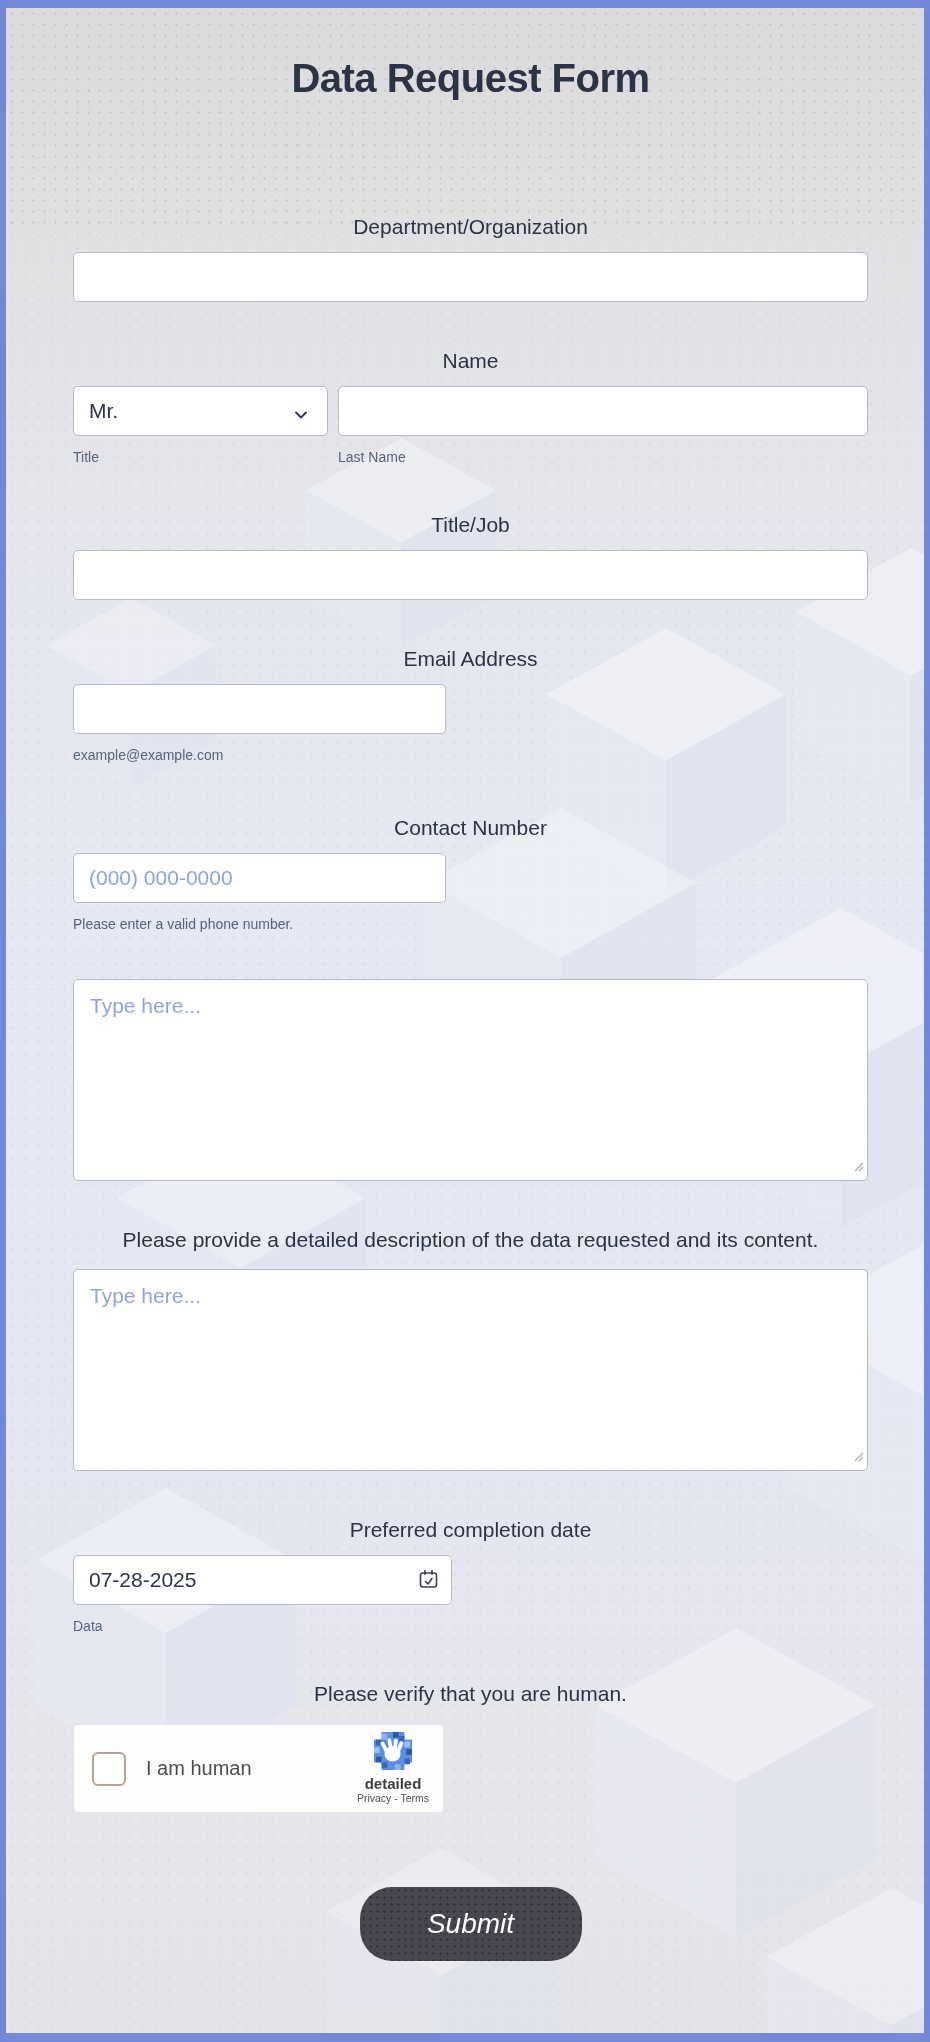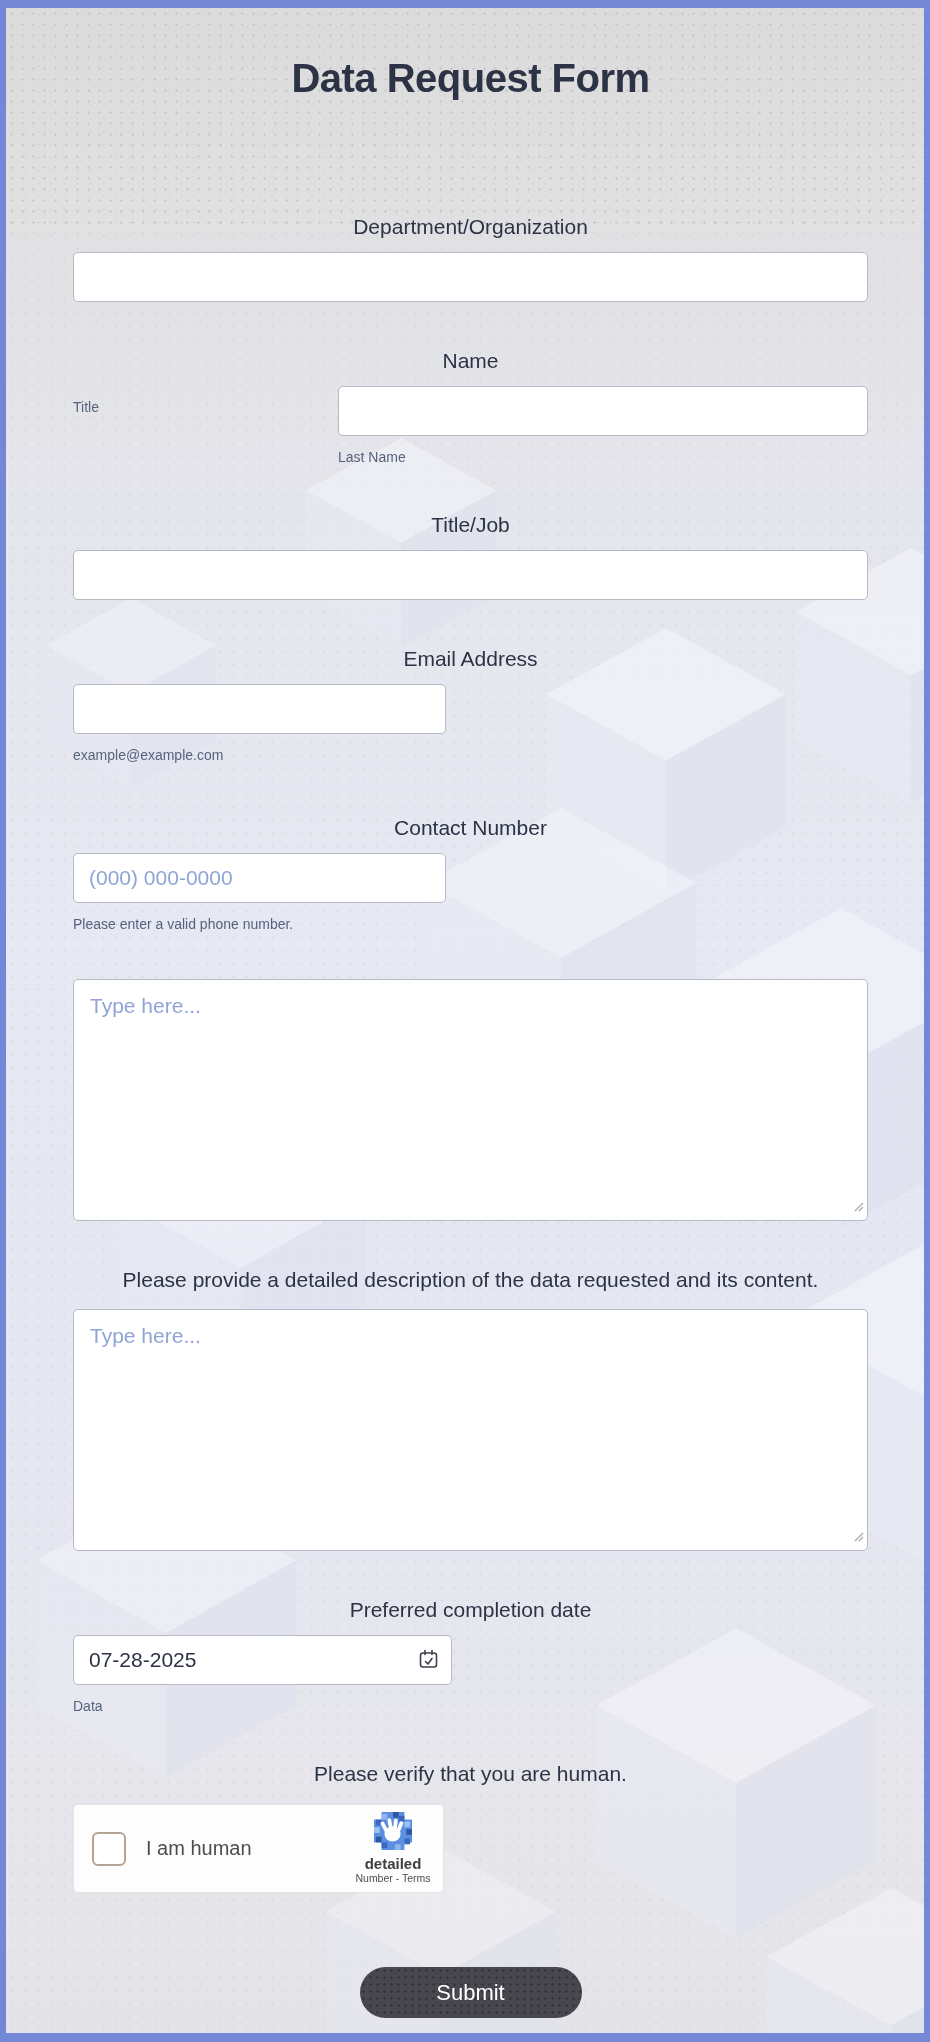--- a/index.html
+++ b/index.html
@@ -66,21 +66,21 @@
   .select-box{
     position:relative;display:flex;align-items:center;
     width:100%;height:50px;background:#fff;
     border:1px solid #b5bac4;border-radius:5px;
     padding:0 15px;font-size:21px;color:#2b3345;cursor:pointer;
   }
   .select-box .chev{position:absolute;right:18px;top:17px;}
 
   .ta-wrap{position:relative;width:795px;}
   textarea.big-text{
-    display:block;width:795px;height:242px;resize:none;
+    display:block;width:795px;height:202px;resize:none;
     background:#fff;border:1px solid #b5bac4;border-radius:5px;
     padding:12px 16px;font-size:21px;line-height:27px;color:#2b3345;
     font-family:"Liberation Sans","DejaVu Sans",sans-serif;outline:none;
   }
   textarea.big-text::placeholder{color:#8fa5d6;opacity:1;}
   .resize-handle{position:absolute;right:4px;bottom:5px;}
 
   .date-wrap{position:relative;width:379px;}
   .date-wrap .text-input{padding-right:36px;}
   .calendar-btn{position:absolute;right:12px;top:13px;cursor:pointer;background:none;border:none;padding:0;line-height:0;}
@@ -95,25 +95,25 @@
     flex:0 0 34px;width:34px;height:34px;margin-left:18px;
     background:#fff;border:2px solid #b2a394;border-radius:6px;cursor:pointer;
   }
   .captcha-text{flex:1;margin-left:20px;font-size:20px;color:#4d4d4d;}
   .captcha-brand{flex:0 0 96px;text-align:center;padding-right:4px;}
   .captcha-brand .brand-name{font-size:15px;font-weight:700;color:#3f3f3f;line-height:16px;margin-top:2px;}
   .captcha-brand .brand-links{font-size:10.5px;color:#4f4f4f;line-height:13px;cursor:pointer;}
 
   .submit-row{width:795px;margin-top:74px;display:flex;justify-content:center;}
   .submit-btn{
-    width:222px;height:51px;border:none;border-radius:32px;cursor:pointer;
+    width:222px;height:74px;border:none;border-radius:32px;cursor:pointer;
     background-color:#4a4650;
     background-image:radial-gradient(rgba(0,0,0,.28) 1px,transparent 1.45px);
     background-size:7px 7px;
-    color:#fff;font-size:22px;font-family:"Liberation Sans","DejaVu Sans",sans-serif;
+    color:#fff;font-size:28px;font-family:"Liberation Sans","DejaVu Sans",sans-serif;font-style:italic;
   }
 </style>
 </head>
 <body>
 
 <div class="page">
 
   <div class="dots-all"></div>
   <div class="dots-top"></div>
 
@@ -184,20 +184,28 @@
 
     <div class="field first">
       <div class="label">Department/Organization</div>
       <input class="text-input" type="text" style="">
     </div>
 
     <div class="field">
       <div class="label">Name</div>
       <div class="name-row">
         <div class="cell prefix">
+          <div class="select-box" role="combobox">
+            <span>Mr.</span>
+            <span class="chev">
+              <svg width="16" height="16" viewBox="0 0 16 16">
+                  <polyline points="3,5.5 8,10.5 13,5.5" fill="none" stroke="#2e3a54" stroke-width="2" stroke-linecap="round" stroke-linejoin="round"></polyline>
+                </svg>
+            </span>
+          </div>
           <div class="sublabel">Title</div>
         </div>
         <div class="cell">
           <input class="text-input" type="text" style="">
           <div class="sublabel">Last Name</div>
         </div>
       </div>
     </div>
 
     <div class="field">
@@ -283,21 +291,21 @@
               <g fill="#ffffff">
                 <ellipse cx="19.5" cy="23" rx="8.5" ry="8"></ellipse>
                 <rect x="9" y="9.5" width="4" height="13" rx="2" transform="rotate(-28 11 16)"></rect>
                 <rect x="15" y="6.5" width="4" height="14" rx="2" transform="rotate(-10 17 13.5)"></rect>
                 <rect x="20.5" y="7" width="4" height="13" rx="2" transform="rotate(6 22.5 13.5)"></rect>
                 <rect x="25.5" y="9.5" width="4" height="11" rx="2" transform="rotate(22 27.5 15)"></rect>
               </g>
             </svg>
           </span>
           <div class="brand-name">detailed</div>
-          <div class="brand-links">Number - Terms</div>
+          <div class="brand-links">Privacy - Terms</div>
         </div>
       </div>
     </div>
 
     <div class="submit-row">
       <button class="submit-btn">Submit</button>
     </div>
 
   </div>
 </div>

